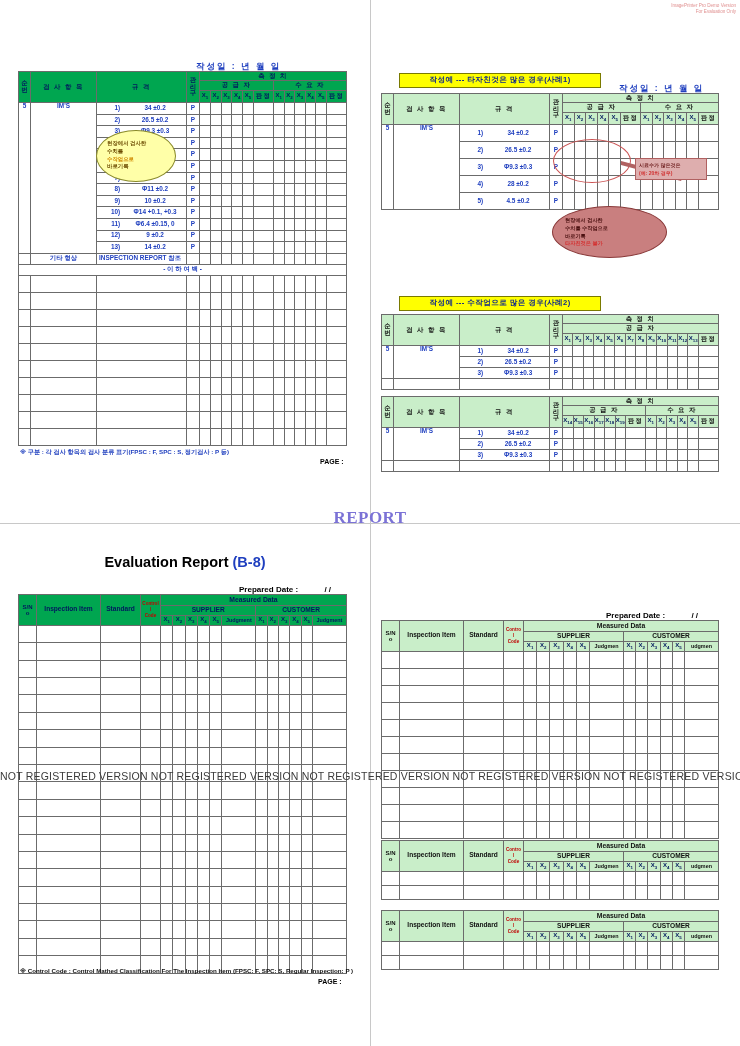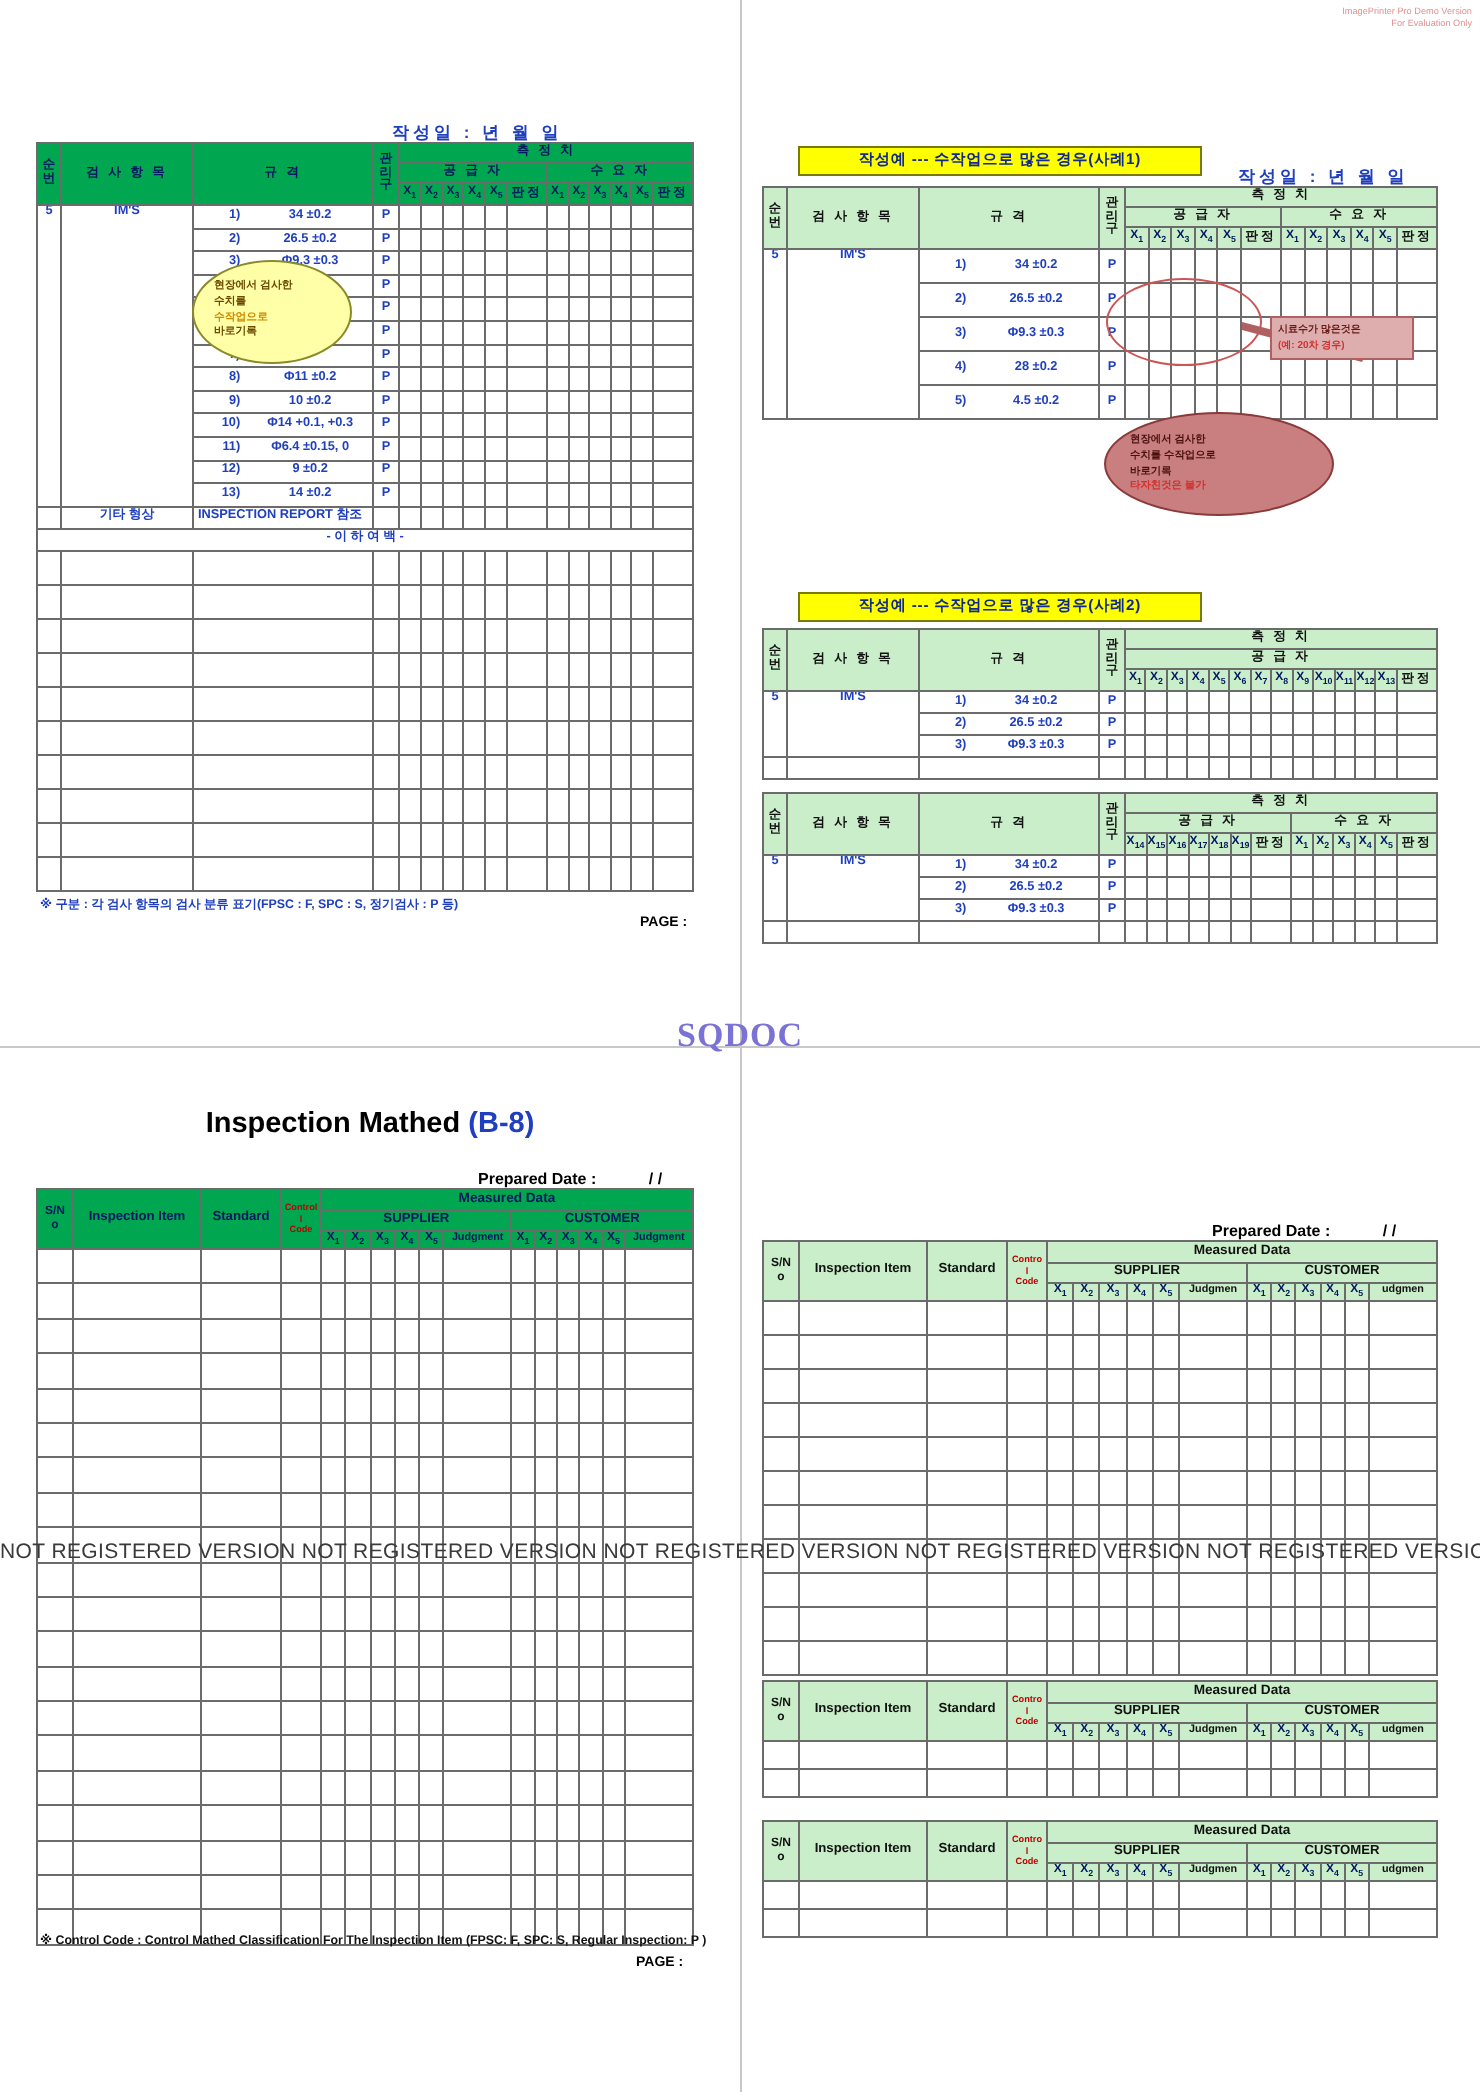--- a/index.html
+++ b/index.html
@@ -668,21 +668,21 @@
       <div>수치를</div>
       <div class="hi">수작업으로</div>
       <div>바로기록</div>
     </div>
 
     <div class="note-kr" style="left:20px;top:448px;">※ 구분 : 각 검사 항목의 검사 분류 표기(FPSC : F, SPC : S, 정기검사 : P 등)</div>
     <div class="pagelbl" style="left:320px;top:458px;">PAGE :</div>
   </div>
 
   <div class="quad" id="q-tr">
-    <div class="banner" style="left:28px;top:73px;width:200px;height:13px;">작성예 --- 수작업으로  많은 경우(사례1)</div>
+    <div class="banner" style="left:28px;top:73px;width:200px;height:13px;">작성예 --- 타자친것은  많은 경우(사례1)</div>
     <div class="prep-kr" style="left:248px;top:83px;">작성일 :      년    월    일</div>
 
     <table class="rep outer lite" id="tbl-tr1" style="left:10px;top:93px;width:337px;">
         <colgroup>
           <col style="width: 12px;">
           <col style="width: 66px;">
           <col style="width: 90px;">
           <col style="width: 13px;">
           <col style="width: 11.6px;">
           <col style="width: 11.6px;">
@@ -1151,21 +1151,21 @@
             <td class="gridcell"></td>
             <td class="gridcell"></td>
             <td class="gridcell"></td>
           </tr>
         </tbody>
       </table>
   </div>
 
   <div class="quad" id="q-bl">
     <div class="doc-title-en">
-      <span>Inspection Mathed</span>
+      <span>Evaluation Report</span>
       <span class="sub">(B-8)</span>
     </div>
     <div class="prep-en" style="left:239px;top:61px;">
       <span>Prepared Date :</span>
       <span style="padding-left:24px;">/  /</span>
     </div>
     <table class="rep outer" id="tbl-bl" style="left:18px;top:70px;width:328px;">
         <colgroup>
           <col style="width: 18px;">
           <col style="width: 64px;">
@@ -2027,16 +2027,16 @@
             <td class="thin"></td>
           </tr>
         </tbody>
       </table>
   </div>
 
   <div class="wm-corner">
     <div>ImagePrinter Pro Demo Version</div>
     <div>For Evaluation Only</div>
   </div>
-  <div class="wm-center">SQDOC</div>
+  <div class="wm-center">REPORT</div>
   <div class="wm-band">NOT REGISTERED VERSION NOT REGISTERED VERSION NOT REGISTERED VERSION NOT REGISTERED VERSION NOT REGISTERED VERSION NOT REGI</div>
 
 </div>
 
 </body></html>

